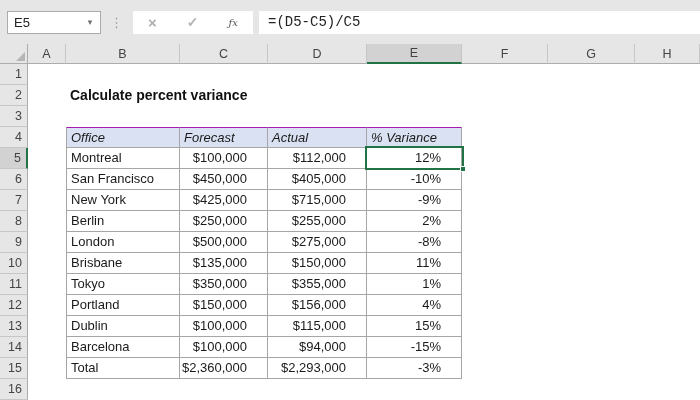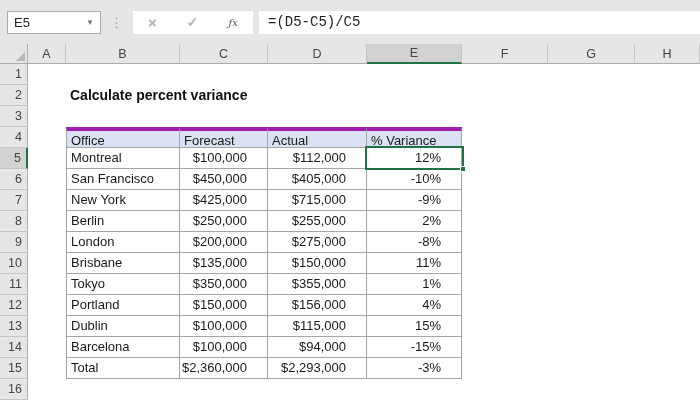--- a/index.html
+++ b/index.html
@@ -44,21 +44,21 @@
         padding-right:5px; }
   .rh-sel { background:#D2D2D2; border-right:2px solid var(--accent,#217346); }
 
   .cell { font-size:13px; color:#1a1a1a; line-height:20px; padding-left:4px;
           white-space:nowrap; overflow:hidden; background:#fff; }
   .title-cell { overflow:visible; position:relative; z-index:3;
                 font-weight:bold; font-size:14px; color:#111; line-height:21px;
                 background:transparent; }
   .tcell { border-right:1px solid #A6A6A6; border-bottom:1px solid #A6A6A6; }
   .tl { border-left:1px solid #A6A6A6; }
-  .tt { border-top:4px solid #a21caf; }
+  .tt { border-top:1px solid #a21caf;font-style:italic; }
   .thead { background:var(--tablehead,#D9E1F2); }
   .num { text-align:right; padding-right:20px; padding-left:0; }
 
   
   .selection { position:absolute; left:365px; top:102px; width:99px; height:24px;
                border:2px solid var(--accent,#217346); z-index:4;
                pointer-events:none; }
   .handle { position:absolute; right:-4px; bottom:-4px; width:6px; height:6px;
             background:var(--accent,#217346); border:1px solid #fff; }
 </style>
@@ -164,21 +164,21 @@
     <div class="cell tcell tl">Berlin</div>
     <div class="cell tcell num">$250,000</div>
     <div class="cell tcell num">$255,000</div>
     <div class="cell tcell num">2%</div>
     <div class="cell"></div>
     <div class="cell"></div>
     <div class="cell"></div>
     <div class="rh">9</div>
     <div class="cell"></div>
     <div class="cell tcell tl">London</div>
-    <div class="cell tcell num">$200,000</div>
+    <div class="cell tcell num">$500,000</div>
     <div class="cell tcell num">$275,000</div>
     <div class="cell tcell num">-8%</div>
     <div class="cell"></div>
     <div class="cell"></div>
     <div class="cell"></div>
     <div class="rh">10</div>
     <div class="cell"></div>
     <div class="cell tcell tl">Brisbane</div>
     <div class="cell tcell num">$135,000</div>
     <div class="cell tcell num">$150,000</div>

